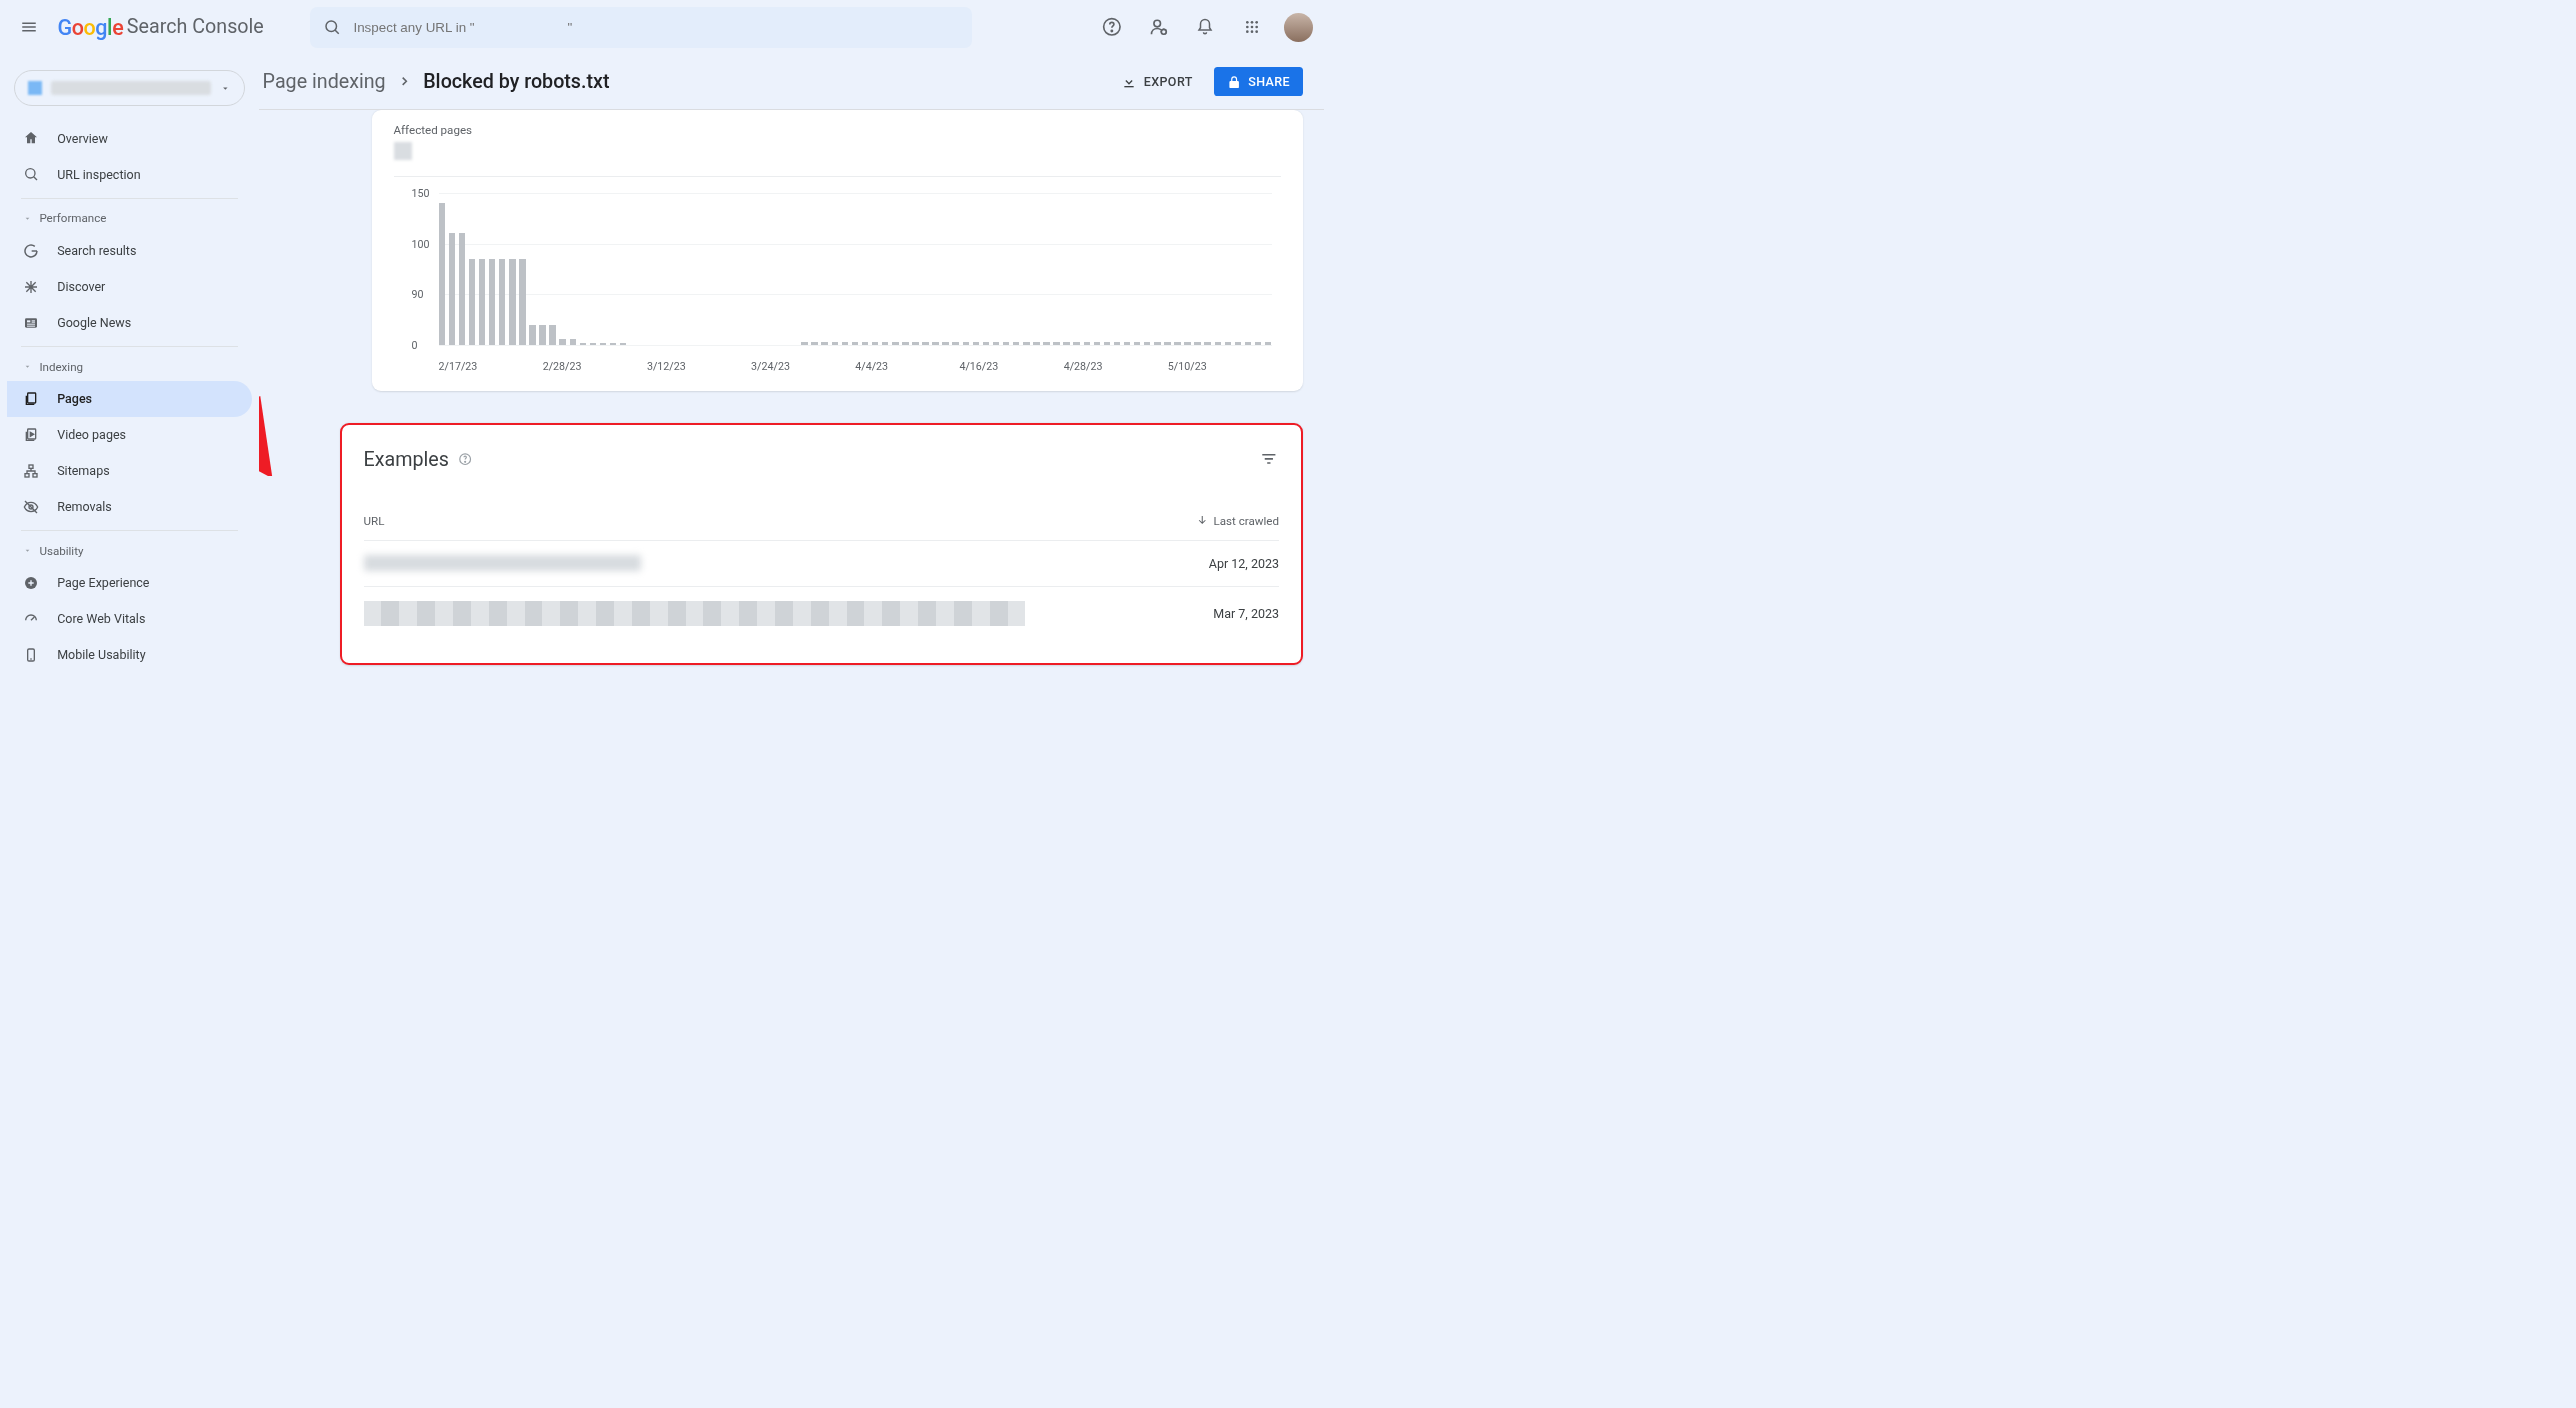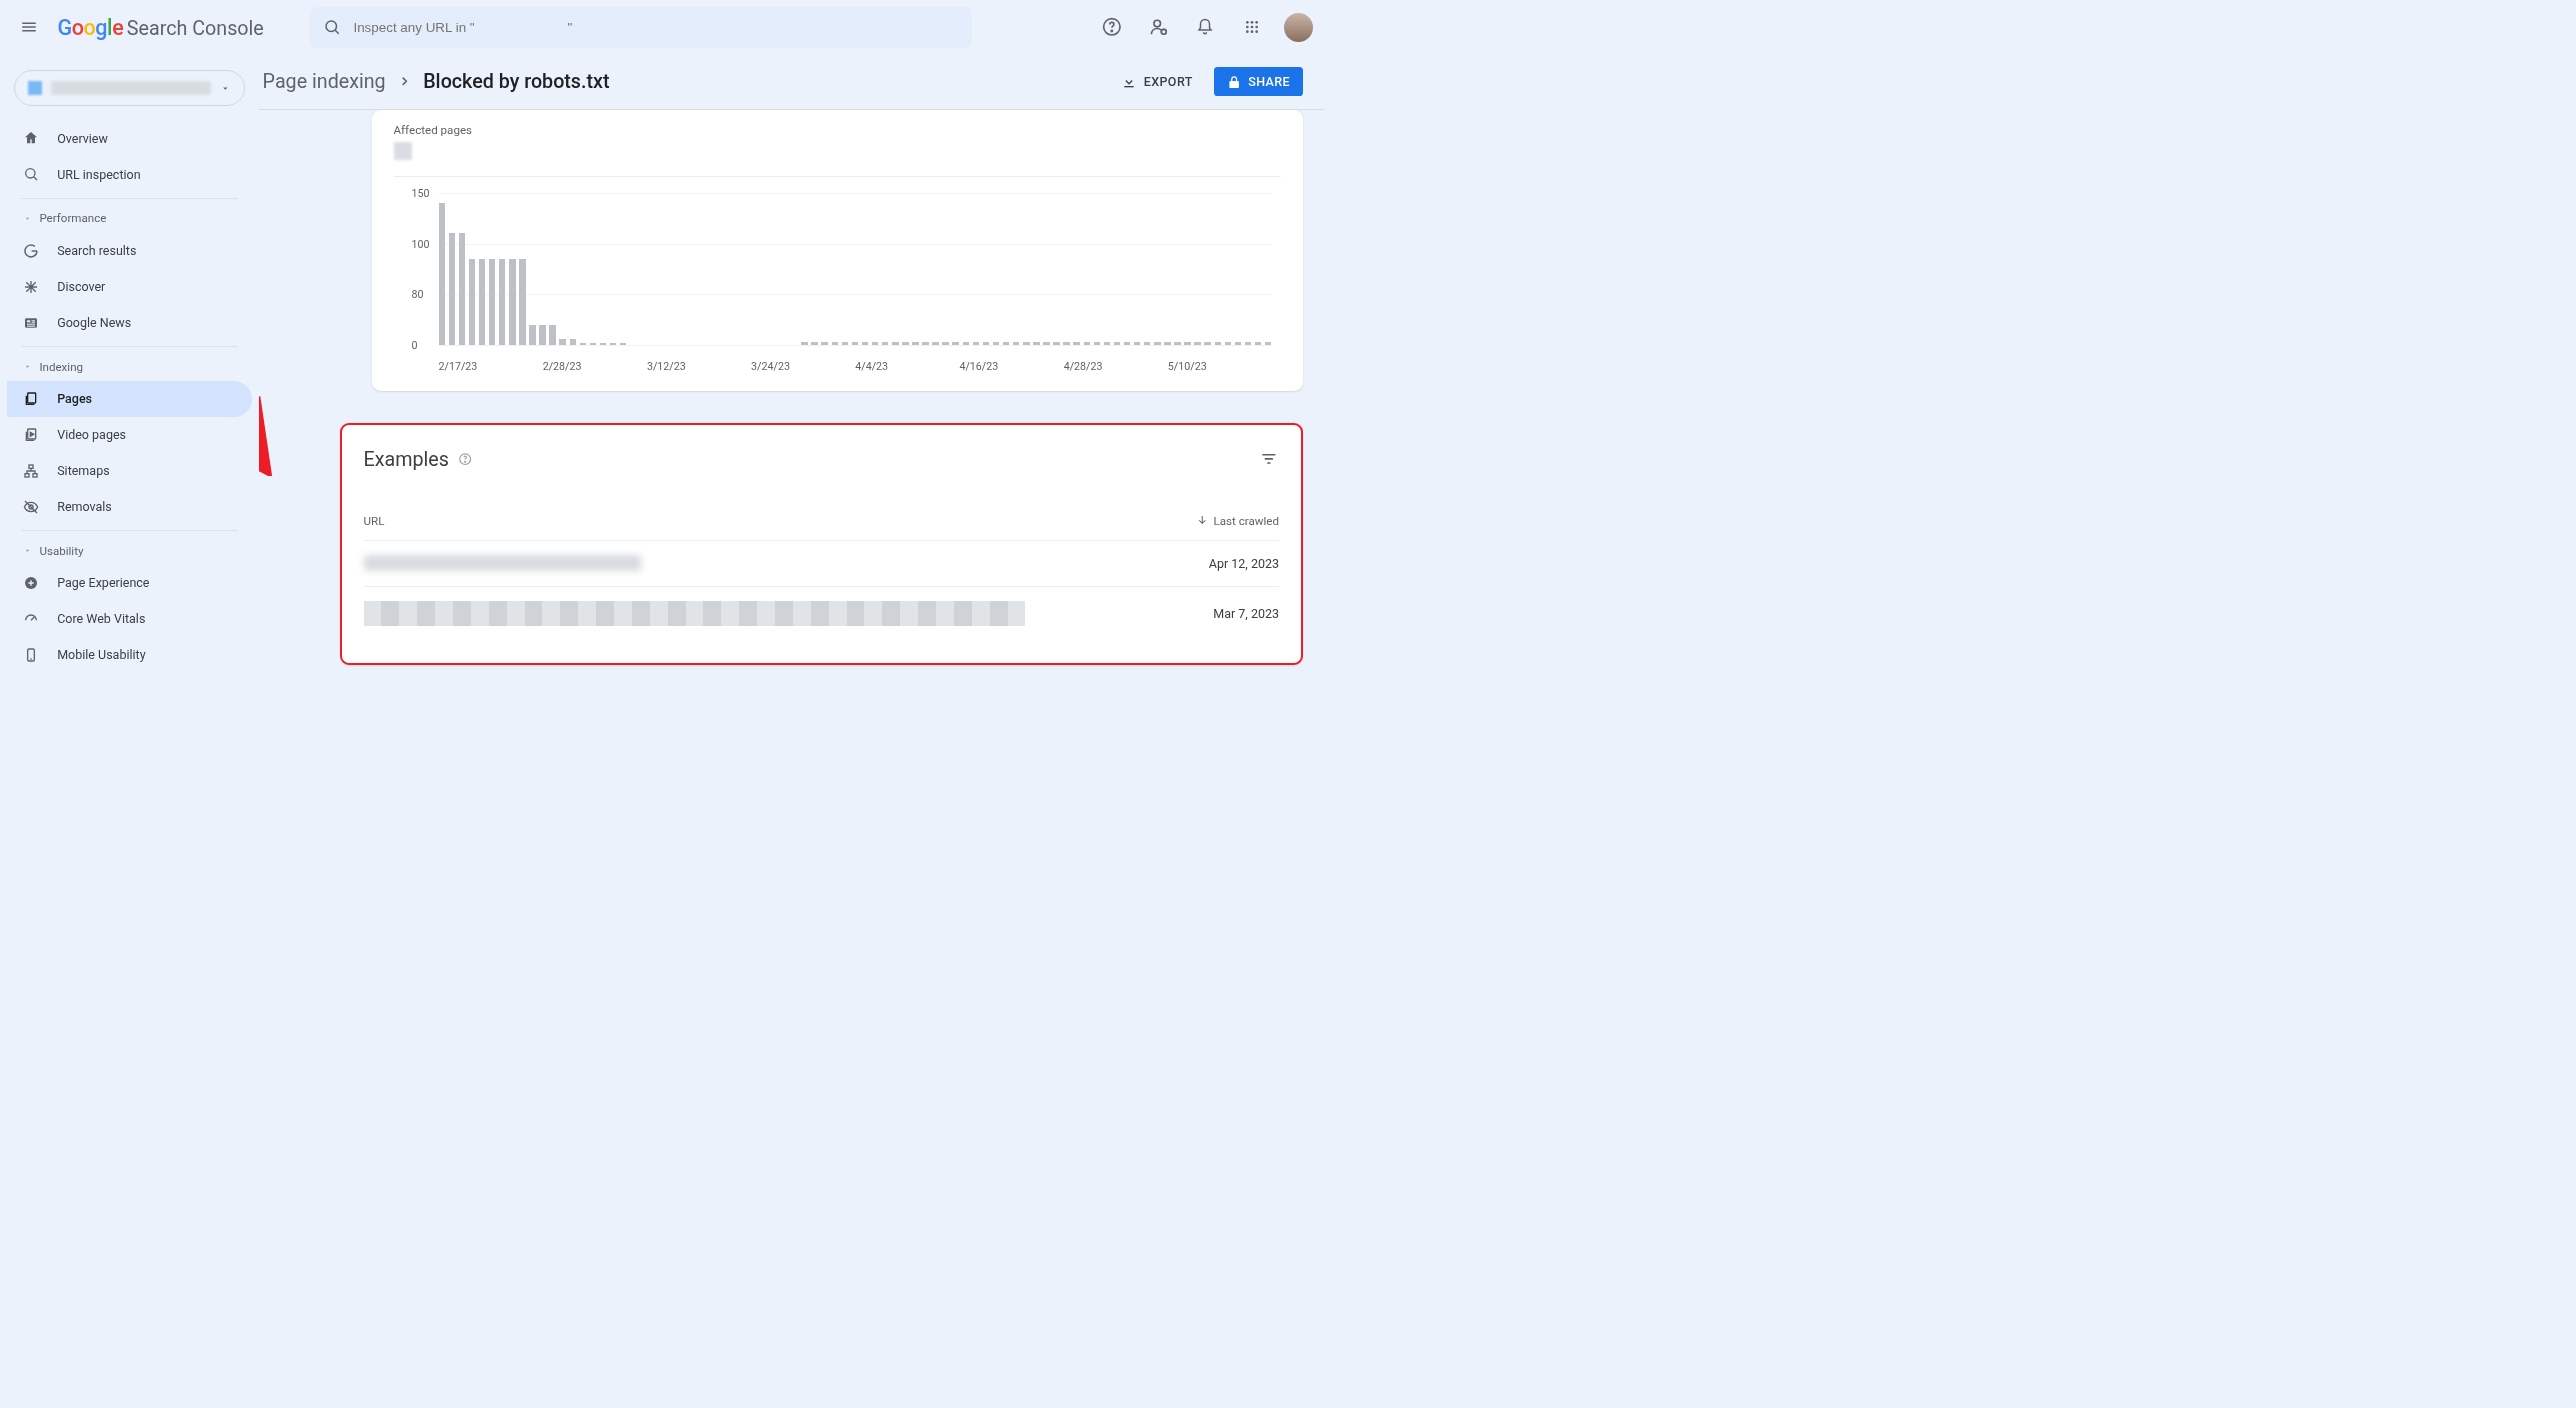--- a/index.html
+++ b/index.html
@@ -14,21 +14,21 @@
   }
   
   .header {
     height: 54px;
     display: flex;
     align-items: center;
     padding: 0 10.7px;
     gap: 10.7px;
   }
   .menu-btn { width: 36px; height: 36px; display:flex; align-items:center; justify-content:center; cursor:pointer; color:#5f6368; }
-  .logo { display:flex; align-items:flex-end; gap:3.6px; font-size: 19.7px; color:#5f6368;}
+  .logo { display:flex; align-items:flex-start; gap:3.6px; font-size: 19.7px; color:#5f6368;}
   .logo-google span:nth-child(1){color:#4285F4}
   .logo-google span:nth-child(2){color:#EA4335}
   .logo-google span:nth-child(3){color:#FBBC05}
   .logo-google span:nth-child(4){color:#4285F4}
   .logo-google span:nth-child(5){color:#34A853}
   .logo-google span:nth-child(6){color:#EA4335}
   .logo-text{color:#5f6368; font-weight:400;}
   .search-wrap { flex: 0 0 662px; margin-left: 36px; }
   .search {
     background:#e3edfb;
@@ -374,21 +374,21 @@
       </svg>
 
       <div class="card">
         <div class="affected-label">Affected pages</div>
         <div class="affected-num"></div>
         <div class="chart-area">
           <div class="chart" id="chart">
               <div class="grid" style="top: 152px;"></div>
               <div class="ytick" style="top: 152px;">0</div>
               <div class="grid" style="top: 101px;"></div>
-              <div class="ytick" style="top: 101px;">80</div>
+              <div class="ytick" style="top: 101px;">90</div>
               <div class="grid" style="top: 51px;"></div>
               <div class="ytick" style="top: 51px;">100</div>
               <div class="grid" style="top: 0px;"></div>
               <div class="ytick" style="top: 0px;">150</div>
               <div class="bars" style="height: 152px;">
                 <div class="bar" style="height: 142px;"></div>
                 <div class="bar" style="height: 112px;"></div>
                 <div class="bar" style="height: 112px;"></div>
                 <div class="bar" style="height: 86px;"></div>
                 <div class="bar" style="height: 86px;"></div>

